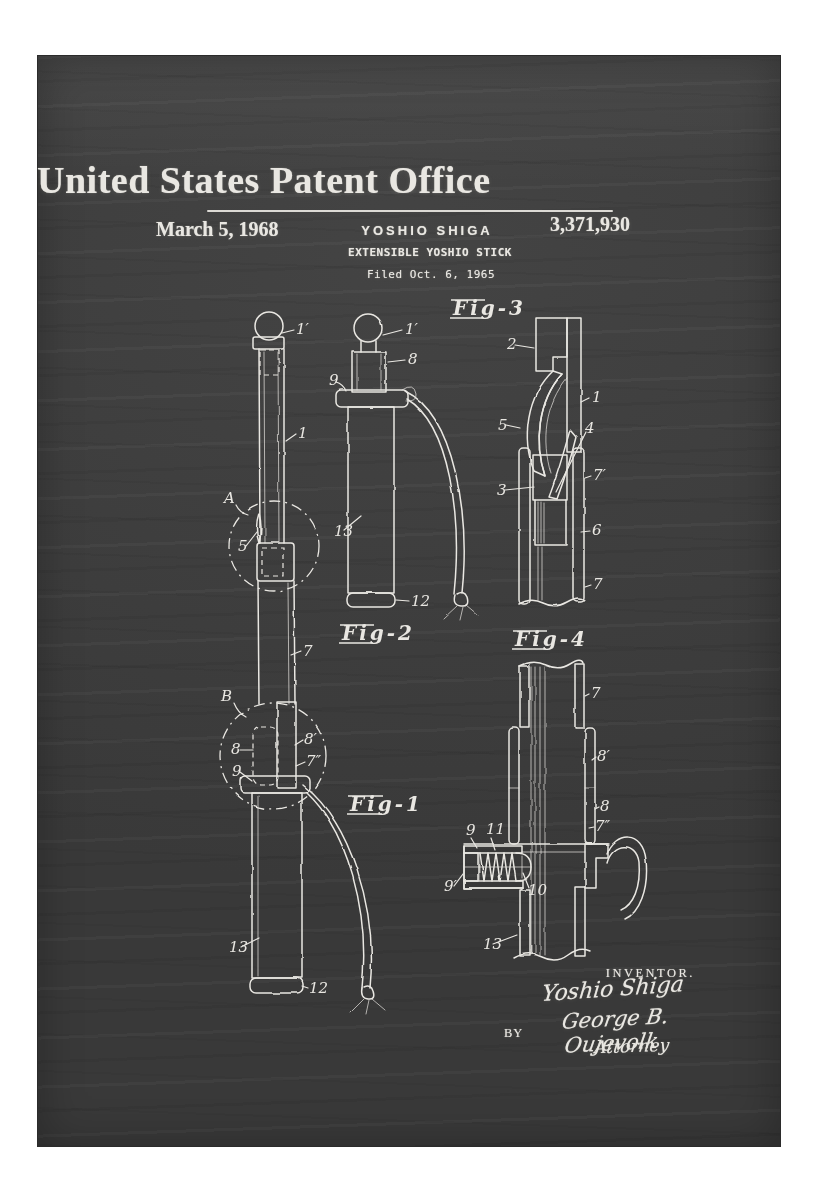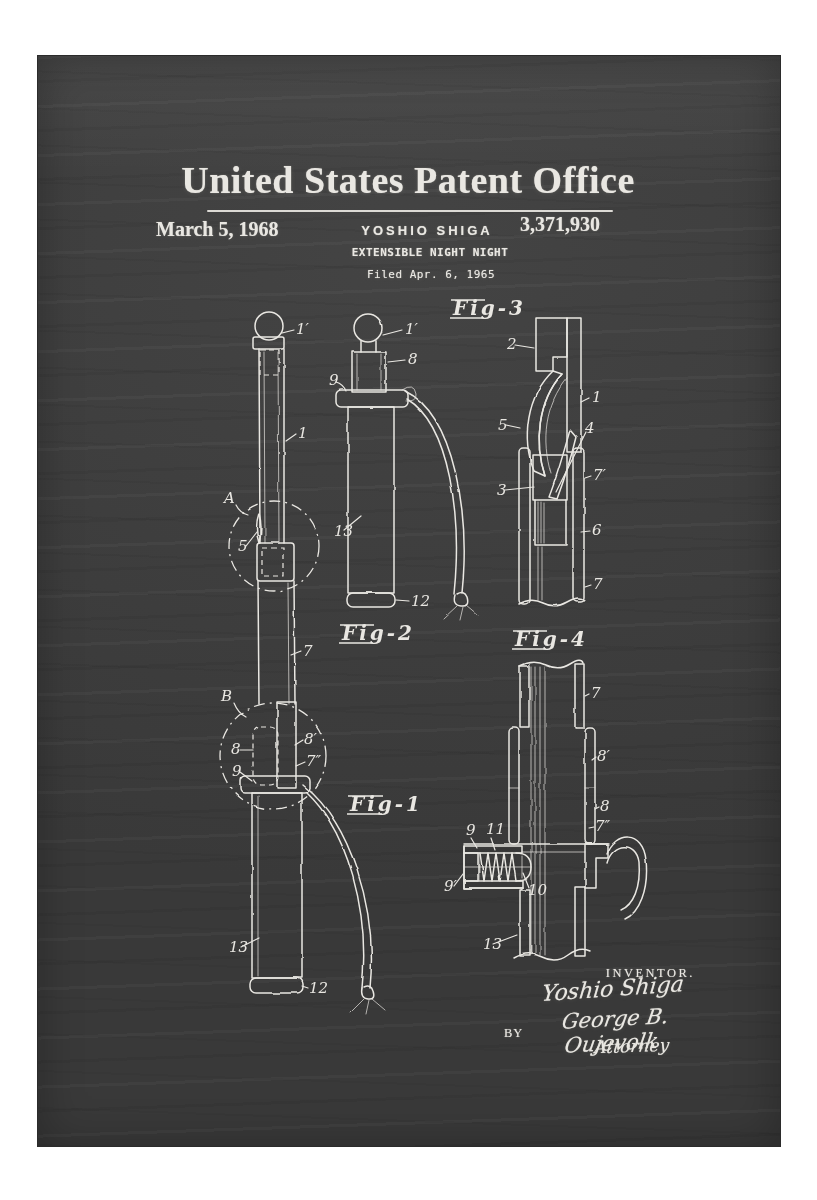--- a/index.html
+++ b/index.html
@@ -14,27 +14,27 @@
     background-image:
       linear-gradient(180deg, rgba(255,255,255,.05) 0, rgba(255,255,255,0) 130px),
       repeating-linear-gradient(178deg, rgba(255,255,255,.030) 0 3px, rgba(255,255,255,0) 3px 24px, rgba(0,0,0,.05) 24px 27px, rgba(0,0,0,0) 27px 49px),
       repeating-linear-gradient(2deg, rgba(0,0,0,.045) 0 2px, rgba(0,0,0,0) 2px 37px),
       radial-gradient(120% 60% at 50% 18%, rgba(255,255,255,.035), rgba(0,0,0,.07));
     border:1px solid #2b2b2b;
     box-shadow: inset 0 0 45px rgba(0,0,0,.28);
   }
   .abs{position:absolute;}
   .chalk{color:var(--chalk);text-shadow:0 0 1px rgba(236,233,227,.55), 0 1px 5px rgba(236,233,227,.10);}
-  .office-title{left:37px;top:158px;width:742px;text-align:center;
+  .office-title{left:37px;top:158px;width:742px;
     font:700 38px "Liberation Serif",serif;letter-spacing:.5px;}
   .rule{left:207px;top:210px;width:406px;height:2px;background:var(--chalk);opacity:.92;border-radius:1px;}
   .issue-date{left:156px;top:218px;font:700 20px "Liberation Serif",serif;}
   .inventor-name{left:337px;top:223px;width:180px;text-align:center;
     font:700 13px "Liberation Sans",sans-serif;letter-spacing:3px;}
-  .patent-number{left:490px;top:213px;width:140px;text-align:center;font:700 20px "Liberation Serif",serif;}
+  .patent-number{left:490px;top:213px;width:140px;text-align:right;font:700 20px "Liberation Serif",serif;}
   .invention-title{left:330px;top:246px;width:200px;text-align:center;
     font:700 11px "DejaVu Sans Mono",monospace;letter-spacing:.5px;}
   .filed-line{left:331px;top:268px;width:200px;text-align:center;
     font:11px "DejaVu Sans Mono",monospace;letter-spacing:.5px;}
   .sig-caption{left:565px;top:966px;width:130px;text-align:right;
     font:12.5px "Liberation Serif",serif;letter-spacing:2.5px;}
   .script{font-family:"DejaVu Serif",serif;font-style:italic;}
   .sig-inventor{left:528px;top:976px;width:170px;text-align:center;font-size:22px;
     transform:rotate(-4deg) skewX(-10deg);}
   .by-label{left:504px;top:1002px;font:12.5px "Liberation Serif",serif;letter-spacing:1px;margin-top:24px;}
@@ -56,22 +56,22 @@
 <body>
 
 <div class="page">
   <div class="board abs"></div>
 
   <div class="abs chalk office-title">United States Patent Office</div>
   <div class="abs rule"></div>
   <div class="abs chalk issue-date">March 5, 1968</div>
   <div class="abs chalk inventor-name">YOSHIO SHIGA</div>
   <div class="abs chalk patent-number">3,371,930</div>
-  <div class="abs chalk invention-title">EXTENSIBLE NIGHT NIGHT</div>
-  <div class="abs chalk filed-line">Filed Apr. 6, 1965</div>
+  <div class="abs chalk invention-title">EXTENSIBLE YOSHIO STICK</div>
+  <div class="abs chalk filed-line">Filed Oct. 6, 1965</div>
 
   <svg class="drawing" width="817" height="1200" viewBox="0 0 817 1200">
     <defs>
       <pattern id="hx" patternUnits="userSpaceOnUse" width="7" height="7" patternTransform="rotate(45)">
         <line x1="1" y1="0" x2="1" y2="7" stroke="#e6e4df" stroke-width="1.8"></line>
       </pattern>
       <pattern id="hxd" patternUnits="userSpaceOnUse" width="5" height="5" patternTransform="rotate(-45)">
         <line x1="1" y1="0" x2="1" y2="5" stroke="#e6e4df" stroke-width="1.5"></line>
       </pattern>
       <pattern id="vl" patternUnits="userSpaceOnUse" width="4" height="10">

